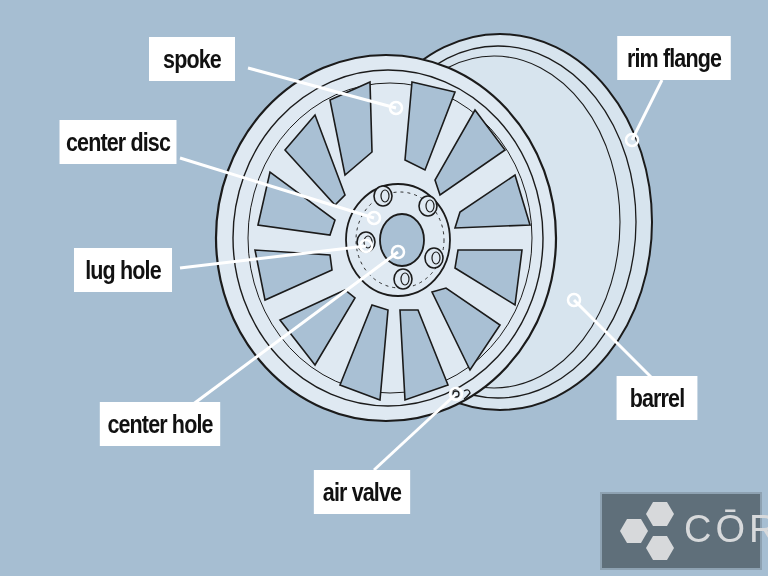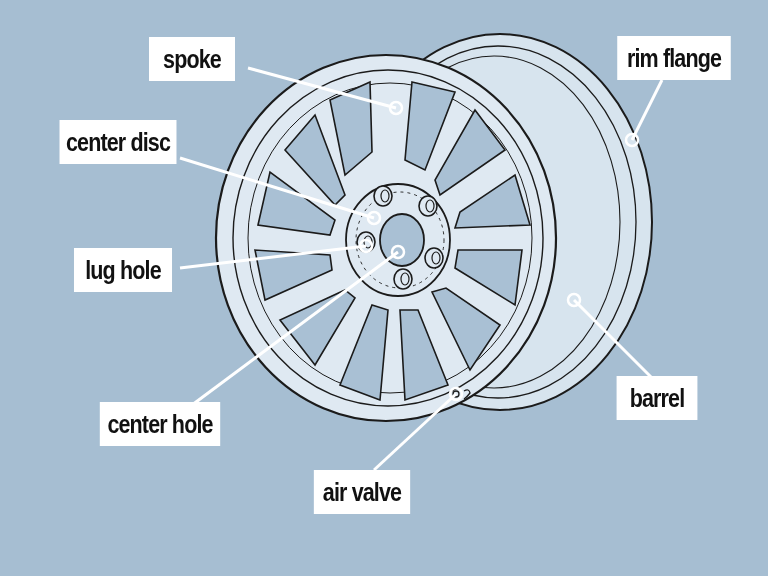--- a/index.html
+++ b/index.html
@@ -86,13 +86,23 @@
   </svg>
 
   <div class="label" style="left:142px;top:37px;width:100px;height:44px;">spoke</div>
   <div class="label" style="left:50px;top:120px;width:136px;height:44px;">center disc</div>
   <div class="label" style="left:66px;top:248px;width:114px;height:44px;">lug hole</div>
   <div class="label" style="left:90px;top:402px;width:140px;height:44px;">center hole</div>
   <div class="label" style="left:306px;top:470px;width:112px;height:44px;">air valve</div>
   <div class="label" style="left:608px;top:36px;width:132px;height:44px;">rim flange</div>
   <div class="label" style="left:610px;top:376px;width:94px;height:44px;">barrel</div>
 
+  <div class="logo">
+    <svg width="80" height="74" viewBox="0 0 80 74" style="position:absolute;left:4px;top:0;">
+      <g fill="#d7d9db">
+        <polygon points="14,37 21,25 35,25 42,37 35,49 21,49"></polygon>
+        <polygon points="40,20 47,8 61,8 68,20 61,32 47,32"></polygon>
+        <polygon points="40,54 47,42 61,42 68,54 61,66 47,66"></polygon>
+      </g>
+    </svg>
+    <div class="logo-text">CŌR</div>
+  </div>
 </div>
 
 </body></html>

